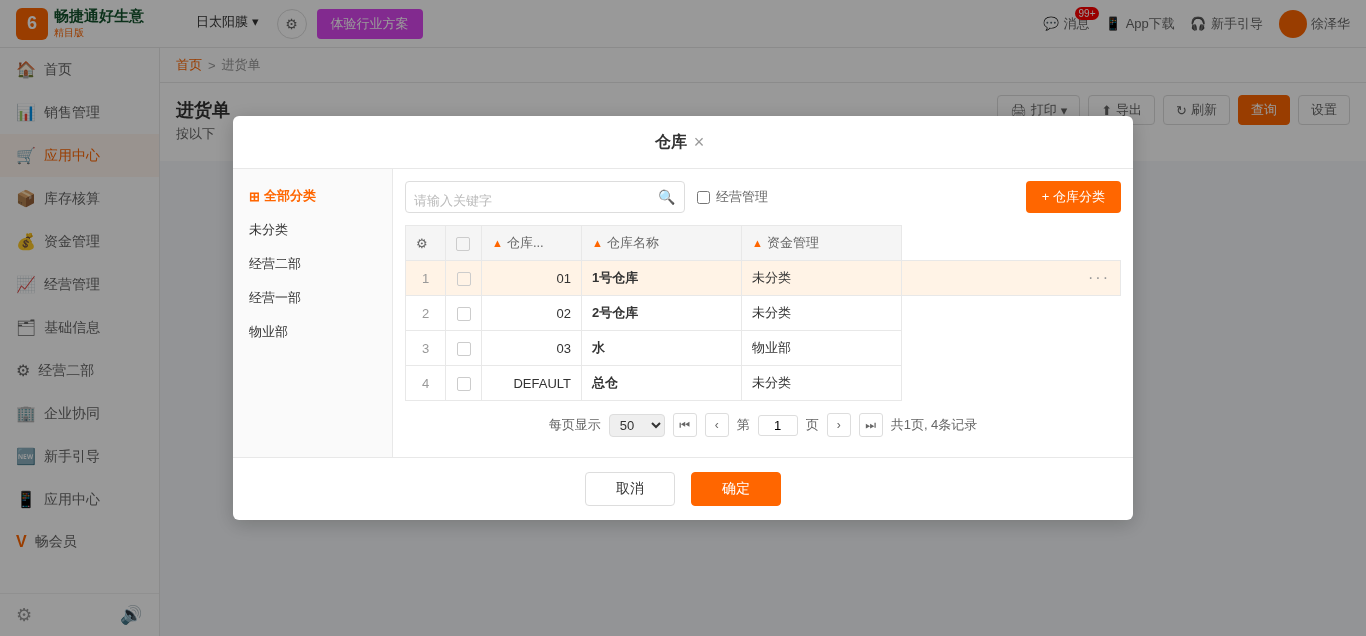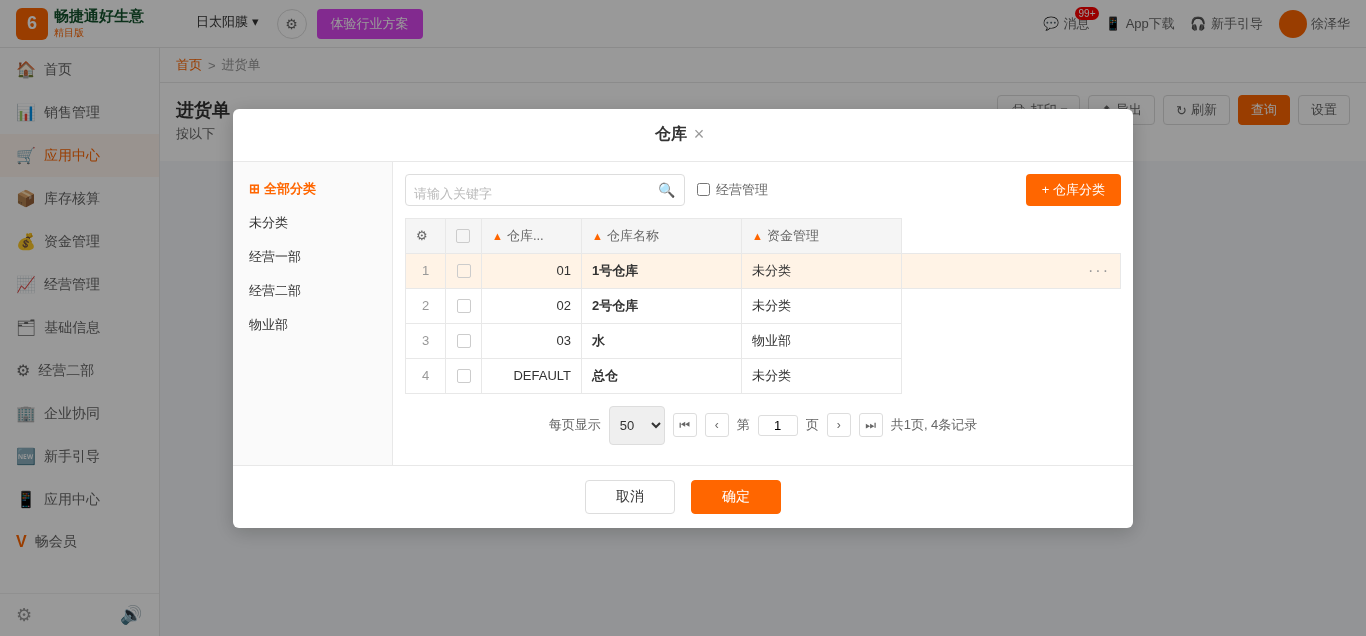--- a/index.html
+++ b/index.html
@@ -385,21 +385,21 @@
       color: #666;
     }
     .page-size-select {
       display: flex;
       align-items: center;
       gap: 8px;
     }
     .page-size-select select {
       border: 1px solid #ddd;
       border-radius: 4px;
-      padding: 10px 6px;
+      padding: 2px 6px;
       font-size: 13px;
       color: #333;
     }
     .page-nav-btn {
       width: 24px;
       height: 24px;
       border: 1px solid #ddd;
       background: #fff;
       border-radius: 3px;
       cursor: pointer;
@@ -608,22 +608,22 @@
     </div>
 
     <div class="modal-body">
 
       <div class="cat-sidebar">
         <div class="cat-all active">
           <span style="color:#f60;">⊞</span>
           <span>全部分类</span>
         </div>
         <div class="cat-item">未分类</div>
+        <div class="cat-item">经营二部</div>
         <div class="cat-item">经营一部</div>
-        <div class="cat-item">经营二部</div>
         <div class="cat-item">物业部</div>
         <div class="cat-sidebar-toggle">《</div>
       </div>
 
       <div class="table-area">
 
         <div class="table-toolbar">
           <div class="search-input-wrap">
             <input type="text" placeholder="请输入关键字" style="">
             <span class="search-icon">🔍</span>

